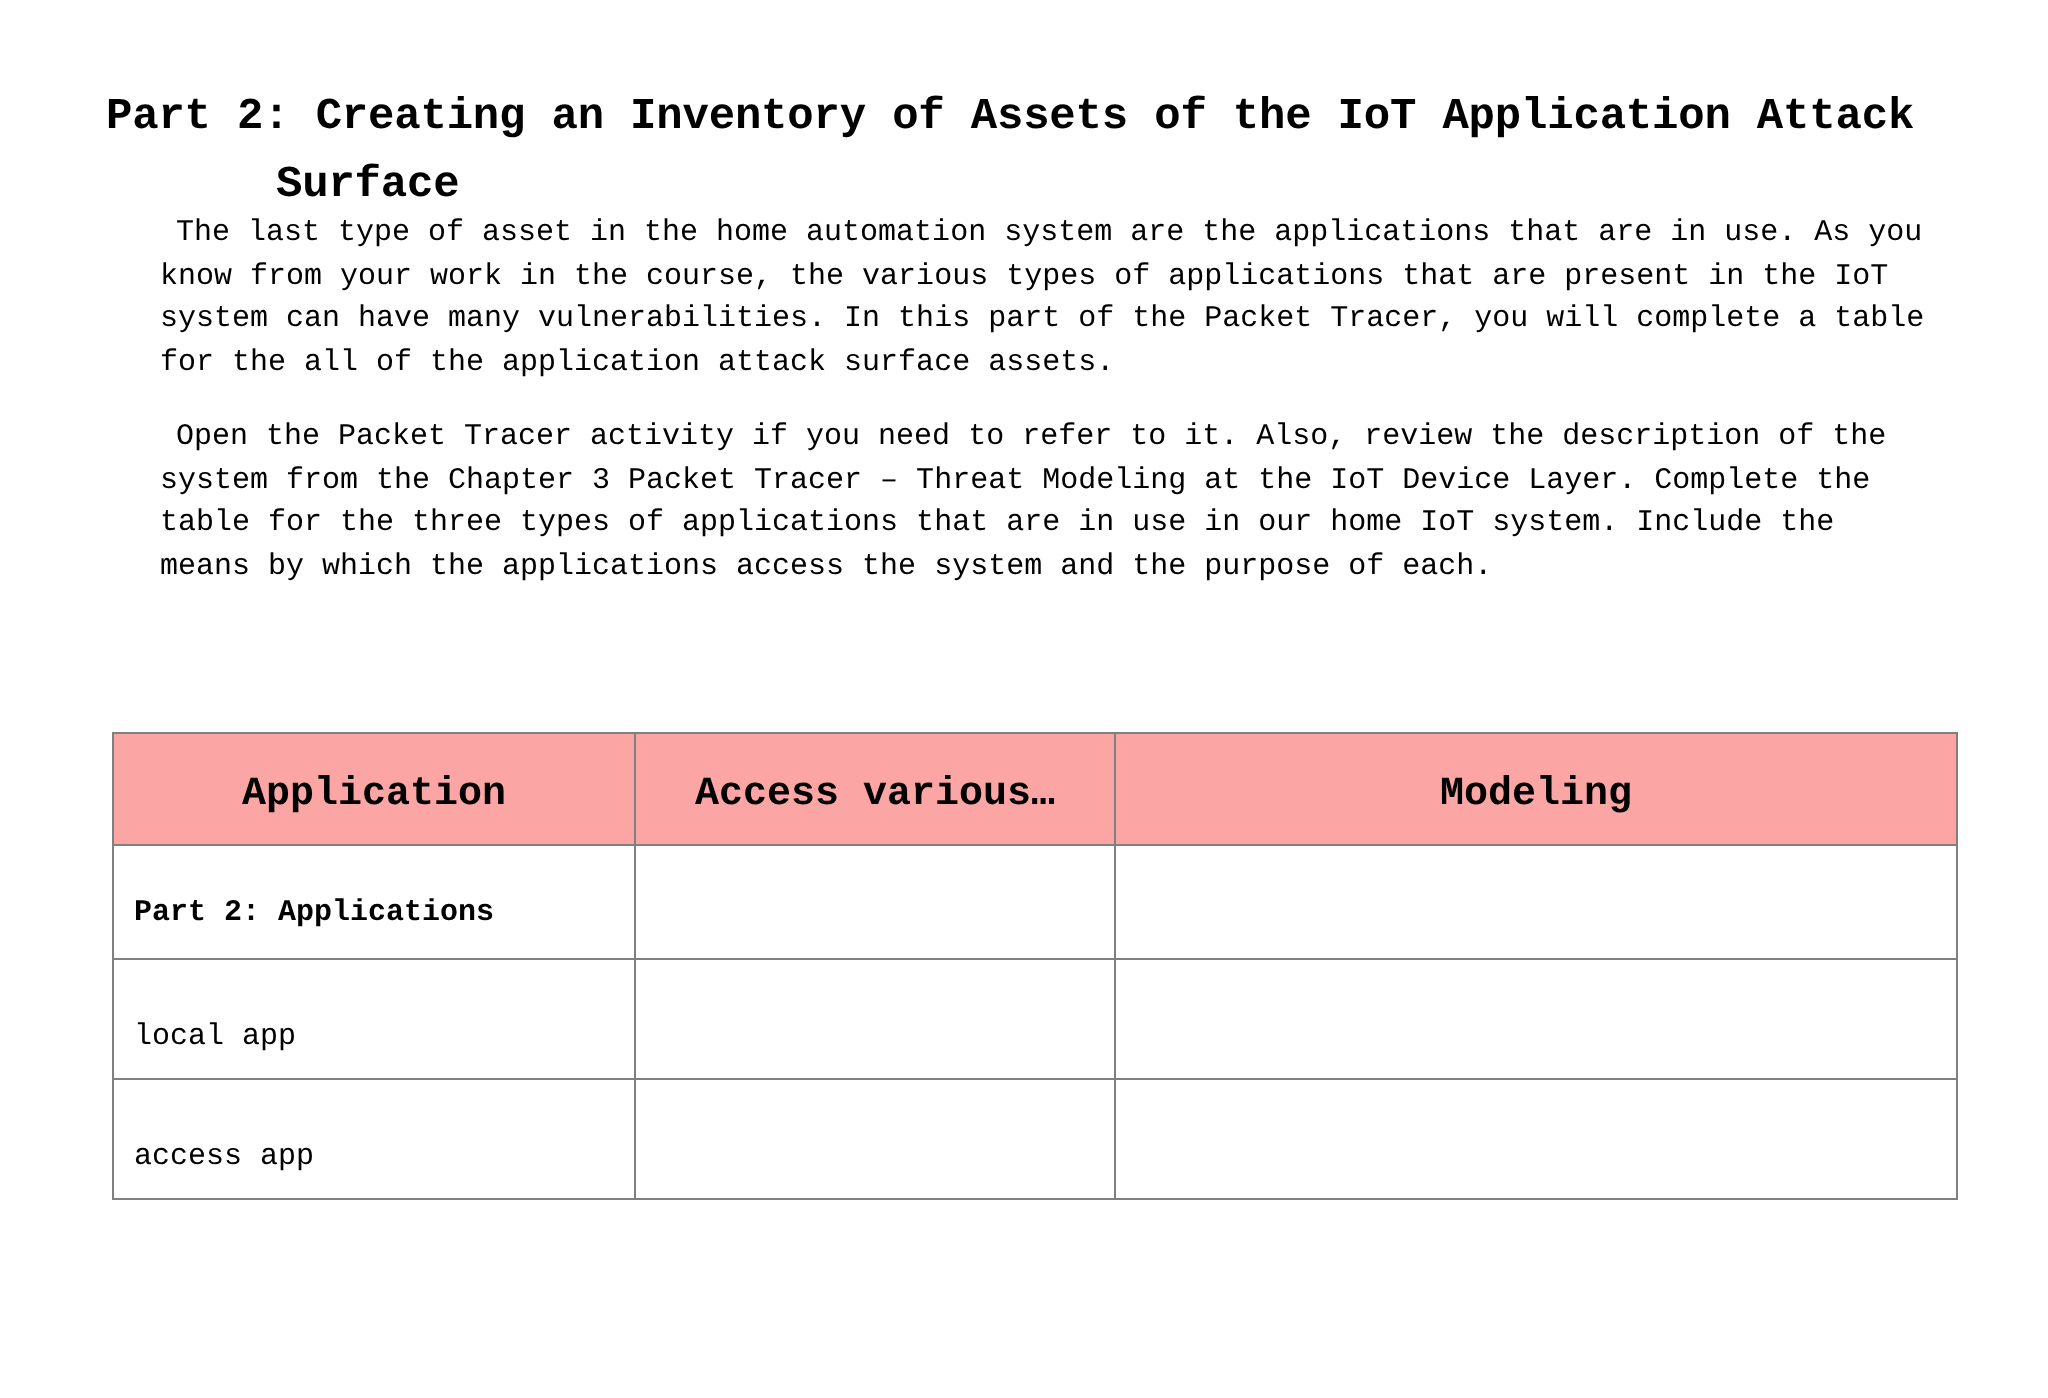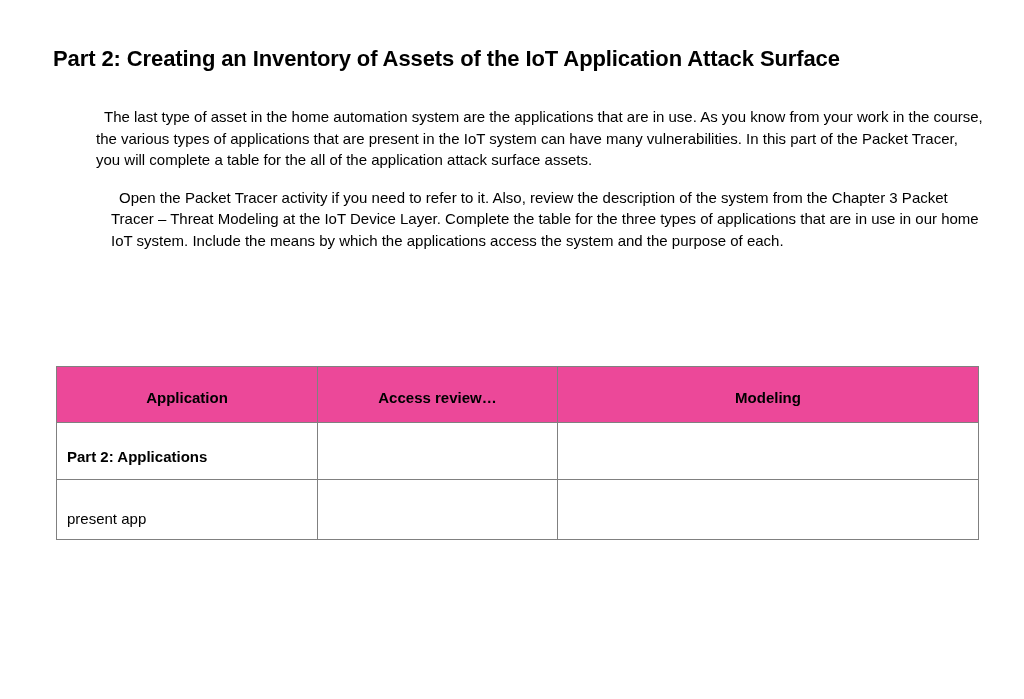--- a/index.html
+++ b/index.html
@@ -13,51 +13,52 @@
     font-family: "Liberation Sans", sans-serif;
     color: #000000;
     overflow: hidden;
   }
 
   .page {
     position: relative;
     width: 1024px;
     height: 699px;
     box-sizing: border-box;
+    font-family: Liberation Mono, monospace;
   }
 
   
   .doc-title {
     position: absolute;
     left: 53px;
     top: 27px;
     width: 900px;
     font-size: 22px;
     font-weight: bold;
     line-height: 34px;
     letter-spacing: -0.1px;
     padding-left: 85px;
     text-indent: -85px;
   }
 
   
   .body-block {
     position: absolute;
-    left: 96px;
+    left: 80px;
     top: 106px;
     width: 890px;
   }
   .para {
     font-size: 15px;
     line-height: 21.5px;
     text-indent: 8px;
     margin: 0 0 16px 0;
     text-align: left;
   }
-  .para:last-child { margin-bottom: 0; margin-left: 15px; }
+  .para:last-child { margin-bottom: 0; }
 
   
   .asset-table {
     position: absolute;
     left: 56px;
     top: 366px;
     width: 922px;
     border-collapse: collapse;
     table-layout: fixed;
   }
@@ -65,23 +66,23 @@
   .asset-table col.c2 { width: 240px; }
   .asset-table col.c3 { width: 421px; }
 
   .asset-table th,
   .asset-table td {
     border: 1px solid #808080;
     padding: 0;
   }
 
   .asset-table thead th {
-    background: #ec4899;
+    background: #fca5a5;
     height: 56px;
-    font-size: 15px;
+    font-size: 20px;
     font-weight: bold;
     text-align: center;
     vertical-align: middle;
     padding-top: 6px;
     box-sizing: border-box;
   }
 
   .asset-table tbody td {
     height: 60px;
     vertical-align: bottom;
@@ -110,31 +111,36 @@
 
   <table class="asset-table">
     <colgroup>
       <col class="c1">
         <col class="c2">
         <col class="c3">
     </colgroup>
     <thead>
       <tr>
         <th>Application</th>
-        <th>Access review…</th>
+        <th>Access various…</th>
         <th>Modeling</th>
       </tr>
     </thead>
     <tbody>
       <tr class="row-head">
         <td class="label">Part 2: Applications</td>
         <td class="blank"></td>
         <td class="blank"></td>
       </tr>
       <tr>
-        <td class="label">present app</td>
+        <td class="label">local app</td>
+        <td class="blank"></td>
+        <td class="blank"></td>
+      </tr>
+      <tr>
+        <td class="label">access app</td>
         <td class="blank"></td>
         <td class="blank"></td>
       </tr>
     </tbody>
   </table>
 
 </div>
 
 </body></html>

